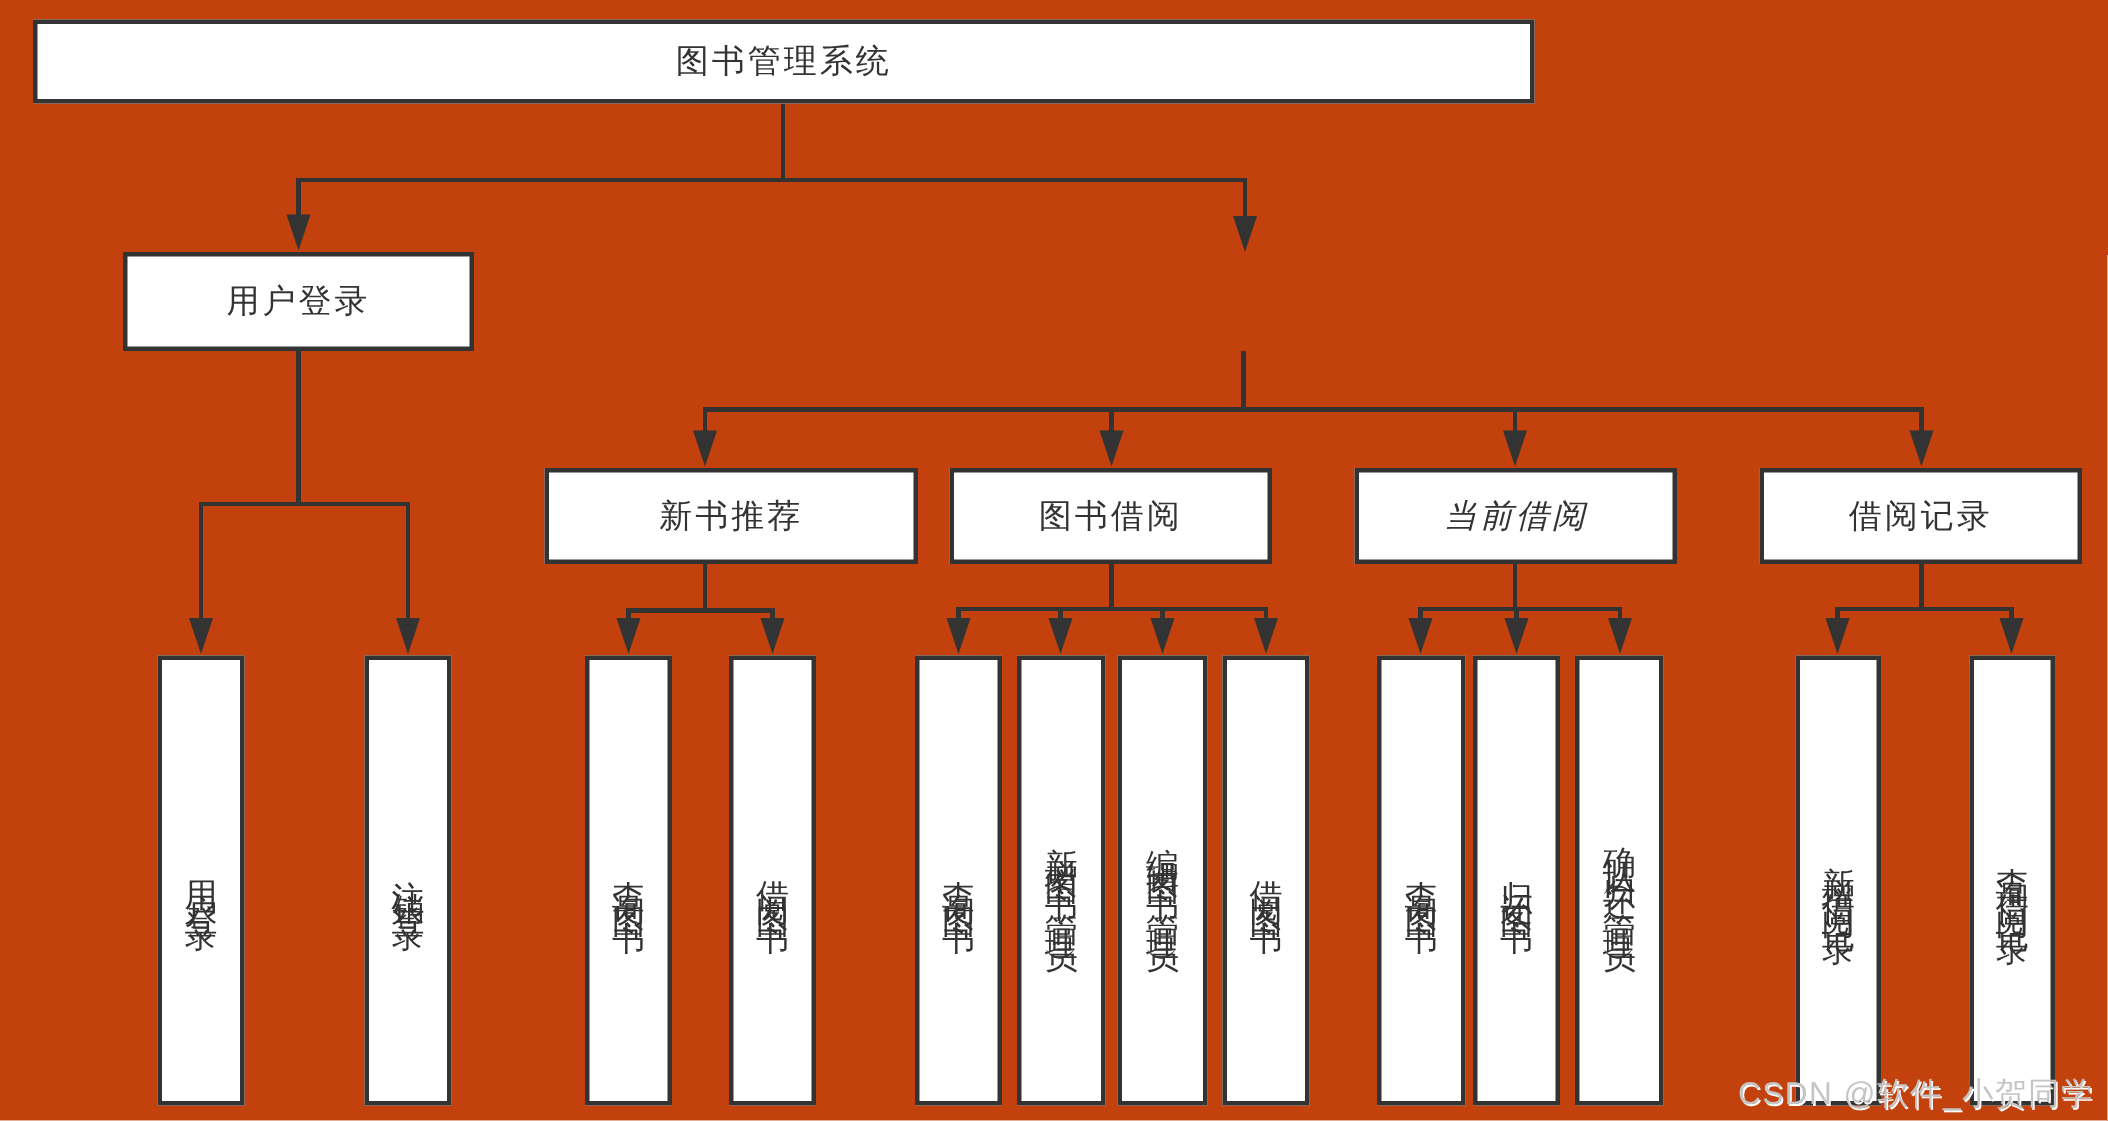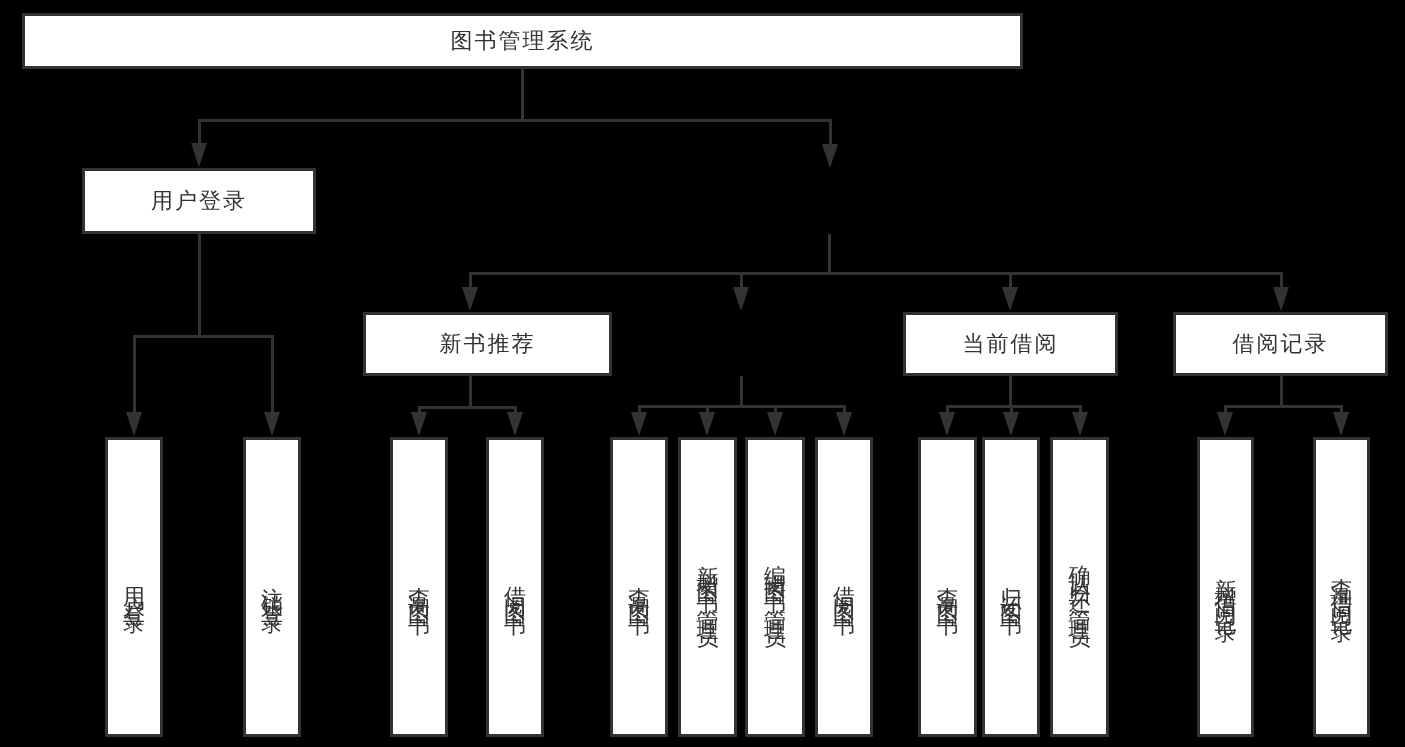--- a/index.html
+++ b/index.html
@@ -1,20 +1,20 @@
 <!DOCTYPE html>
 <html><head>
 <meta charset="utf-8">
 <style>
   html, body { margin: 0; padding: 0; background: #ffffff; }
   .stage {
     position: relative;
     width: 1405px;
     height: 747px;
-    background: #000000;
+    background: #c2410c;
     font-family: "Liberation Sans", sans-serif;
     color: #333333;
     overflow: hidden;
   }
   .connectors {
     position: absolute;
     left: 0; top: 0;
     width: 1405px; height: 747px;
   }
   .connectors path {
@@ -118,35 +118,37 @@
       <polygon points="1217,412 1233,412 1225,436"></polygon>
       <polygon points="1333,412 1349,412 1341,436"></polygon>
     </g>
   </svg>
 
   <div class="node hnode" style="left:22px; top:13px; width:1001px; height:56px;">图书管理系统</div>
 
   <div class="node hnode" style="left:82px; top:168px; width:234px; height:66px;">用户登录</div>
 
   <div class="node hnode" style="left:363px; top:312px; width:249px; height:64px;">新书推荐</div>
-  <div class="node hnode" style="left:903px; top:312px; width:215px; height:64px;">当前借阅</div>
+  <div class="node hnode" style="left:633px; top:312px; width:215px; height:64px;">图书借阅</div>
+  <div class="node hnode" style="left:903px; top:312px; width:215px; height:64px;font-style:italic;">当前借阅</div>
   <div class="node hnode" style="left:1173px; top:312px; width:215px; height:64px;">借阅记录</div>
 
   <div class="node leaf" style="left:105px; top:437px; width:58px; height:300px;">用户登录</div>
   <div class="node leaf" style="left:243px; top:437px; width:58px; height:300px;">注销登录</div>
 
   <div class="node leaf" style="left:390px; top:437px; width:58px; height:300px;">查询图书</div>
   <div class="node leaf" style="left:486px; top:437px; width:58px; height:300px;">借阅图书</div>
 
   <div class="node leaf" style="left:610px; top:437px; width:58px; height:300px;">查询图书</div>
   <div class="node leaf" style="left:678px; top:437px; width:59px; height:300px;">新增图书（管理员）</div>
   <div class="node leaf" style="left:745px; top:437px; width:60px; height:300px;">编辑图书（管理员）</div>
   <div class="node leaf" style="left:815px; top:437px; width:58px; height:300px;">借阅图书</div>
 
   <div class="node leaf" style="left:918px; top:437px; width:59px; height:300px;">查询图书</div>
   <div class="node leaf" style="left:982px; top:437px; width:58px; height:300px;">归还图书</div>
   <div class="node leaf" style="left:1050px; top:437px; width:59px; height:300px;">确认归还（管理员）</div>
 
   <div class="node leaf" style="left:1197px; top:437px; width:57px; height:300px;">新增借阅记录</div>
   <div class="node leaf" style="left:1313px; top:437px; width:57px; height:300px;">查询借阅记录</div>
 
+  <div class="watermark">CSDN @软件_小贺同学</div>
 
 </div>
 
 </body></html>

